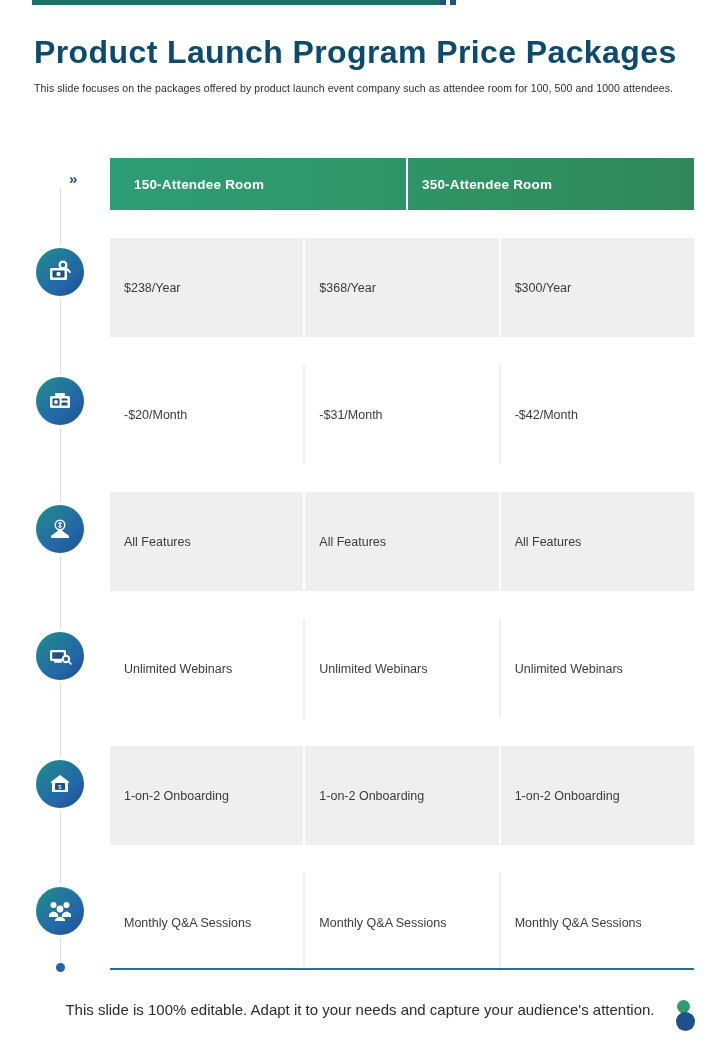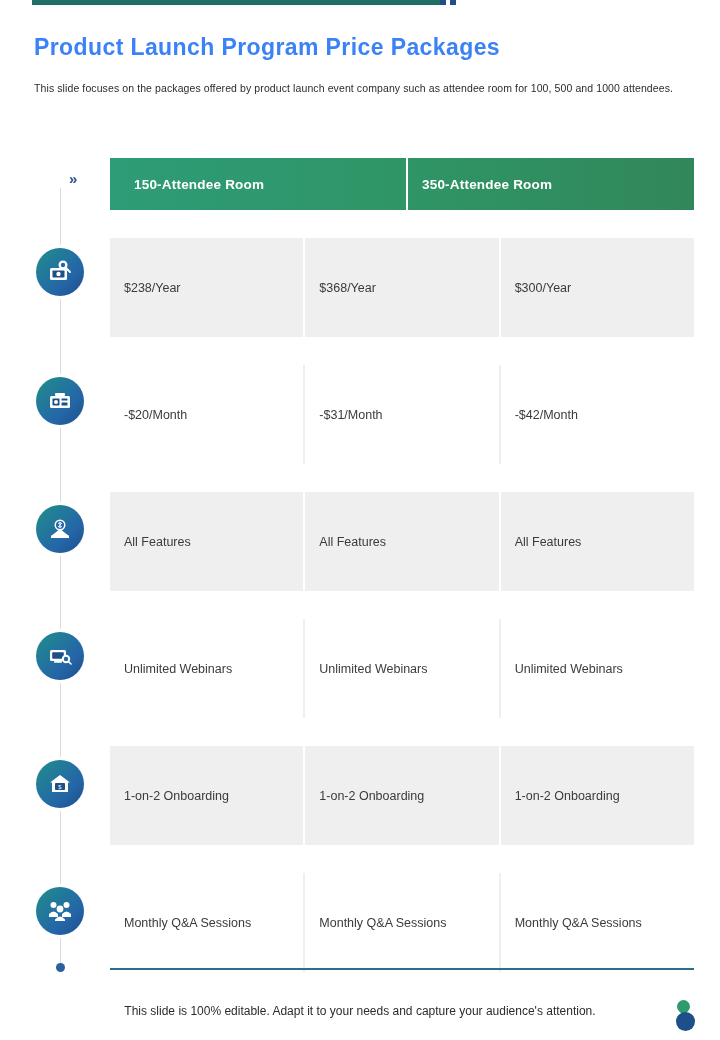--- a/index.html
+++ b/index.html
@@ -41,23 +41,23 @@
     width: 6px;
     height: 5px;
     background: #204f8a;
   }
 
   
   .title {
     position: absolute;
     top: 34px;
     left: 34px;
-    font-size: 23px;
+    font-size: 32px;
     font-weight: bold;
-    color: #3b82f6;
+    color: #0c4a6e;
     letter-spacing: 0.4px;
   }
   .subtitle {
     position: absolute;
     top: 82px;
     left: 34px;
     width: 660px;
     font-size: 10.5px;
     color: #2c2c2c;
     letter-spacing: 0.1px;
@@ -160,21 +160,21 @@
     background: #2b6f8e;
   }
 
   
   .footer-note {
     position: absolute;
     bottom: 22px;
     left: 0;
     width: 720px;
     text-align: center;
-    font-size: 12px;
+    font-size: 15px;
     color: #2c2c2c;
   }
   .footer-mark {
     position: absolute;
     right: 20px;
     bottom: 8px;
     width: 26px;
     height: 32px;
   }
   .footer-mark .drop {

